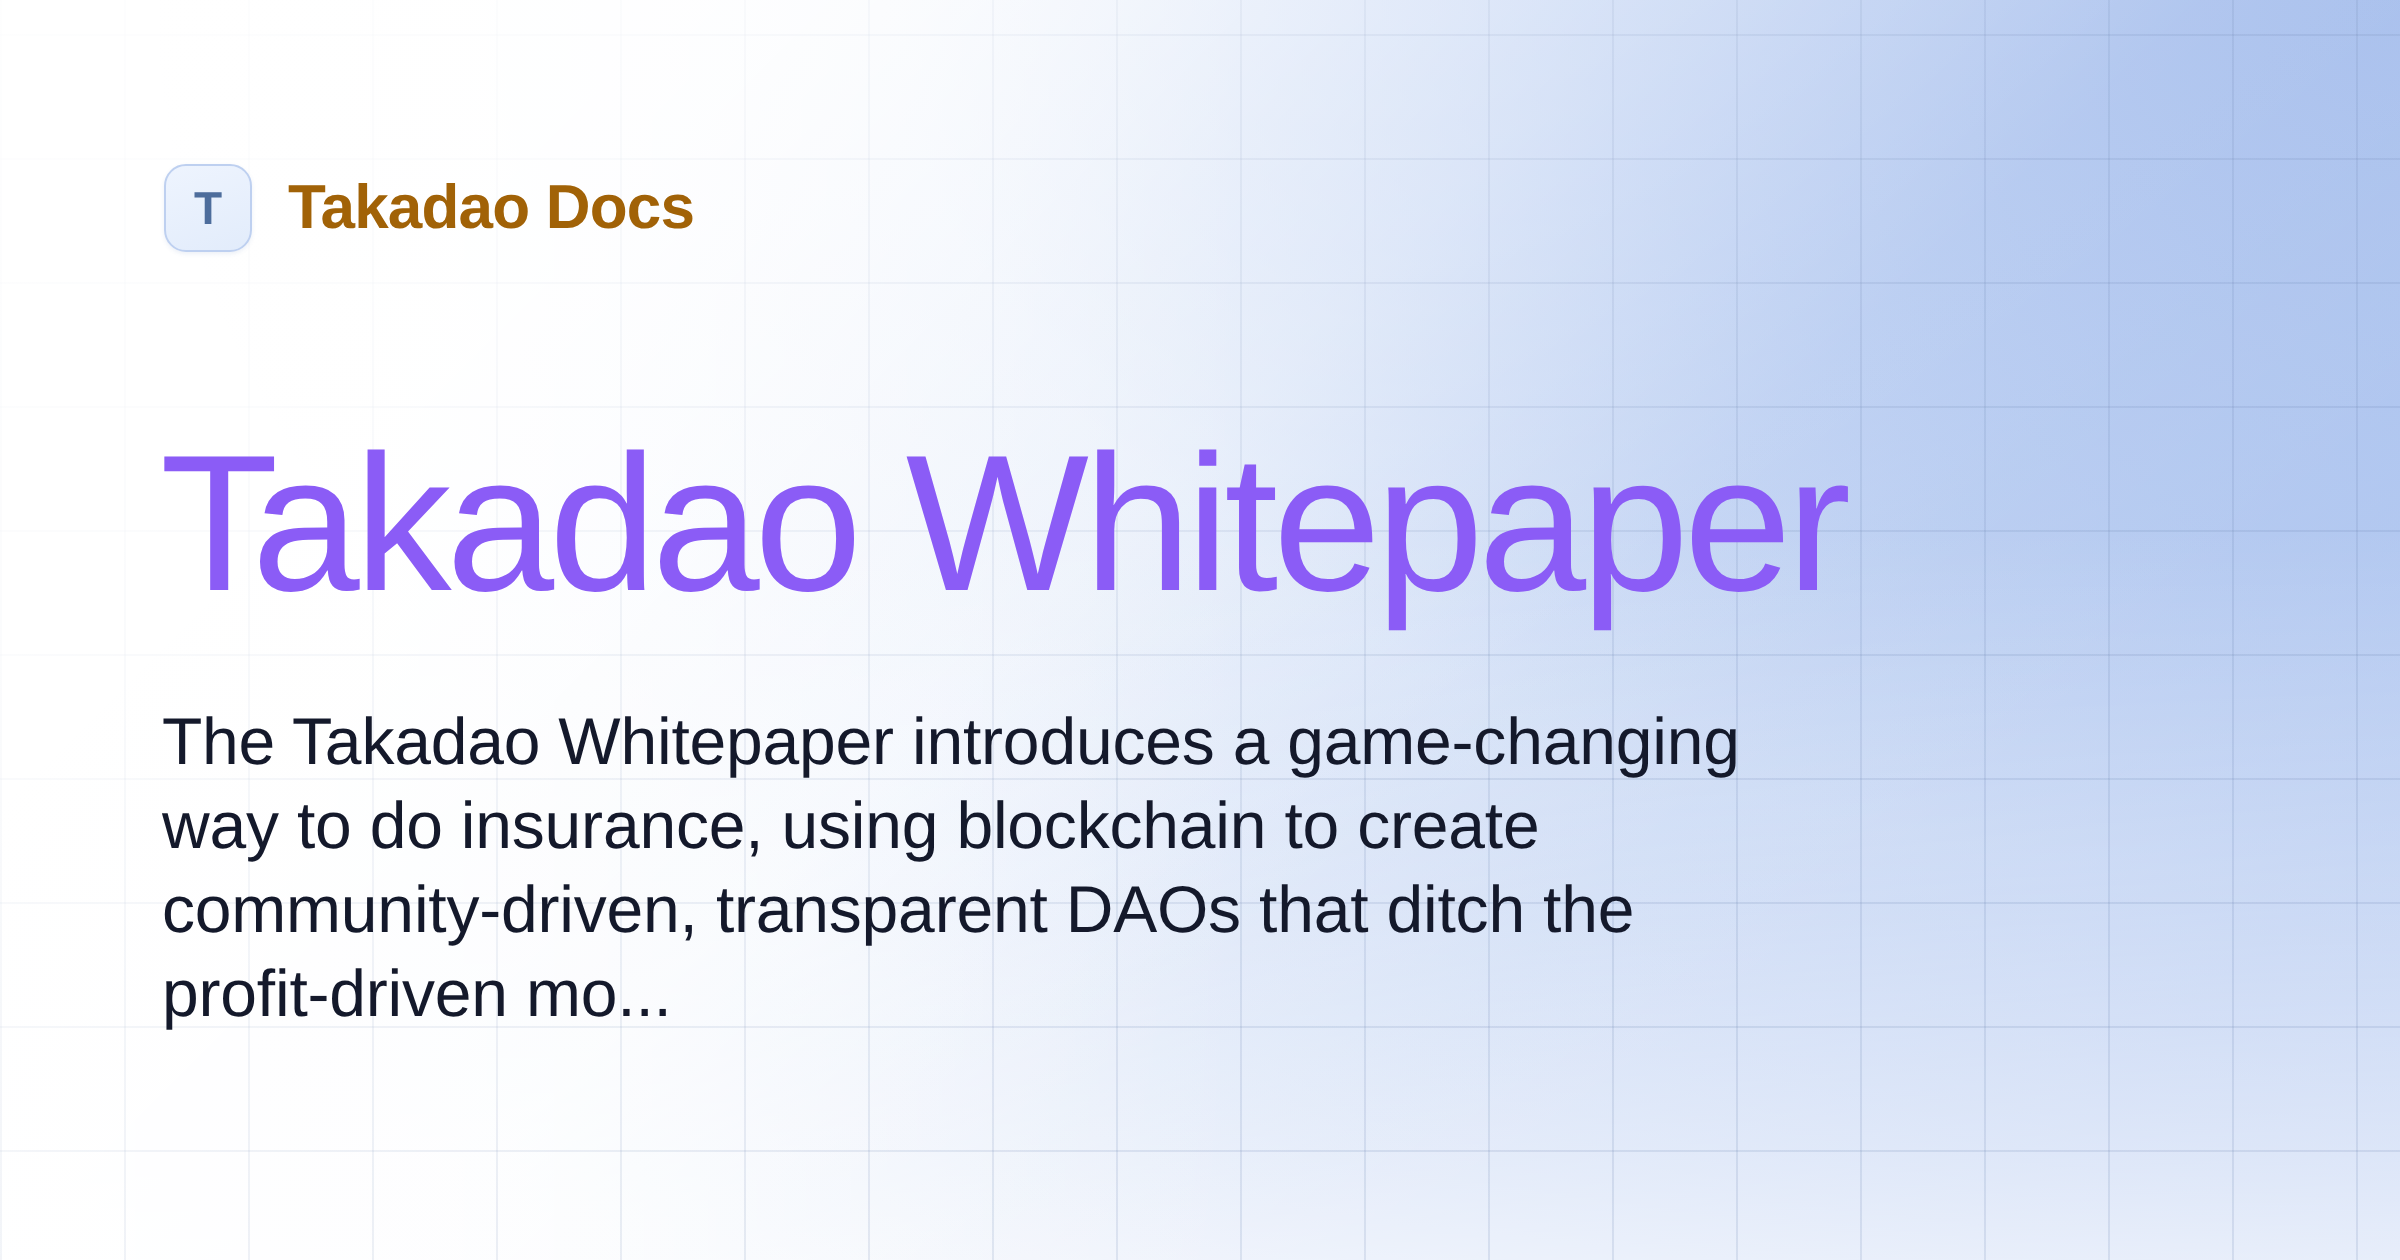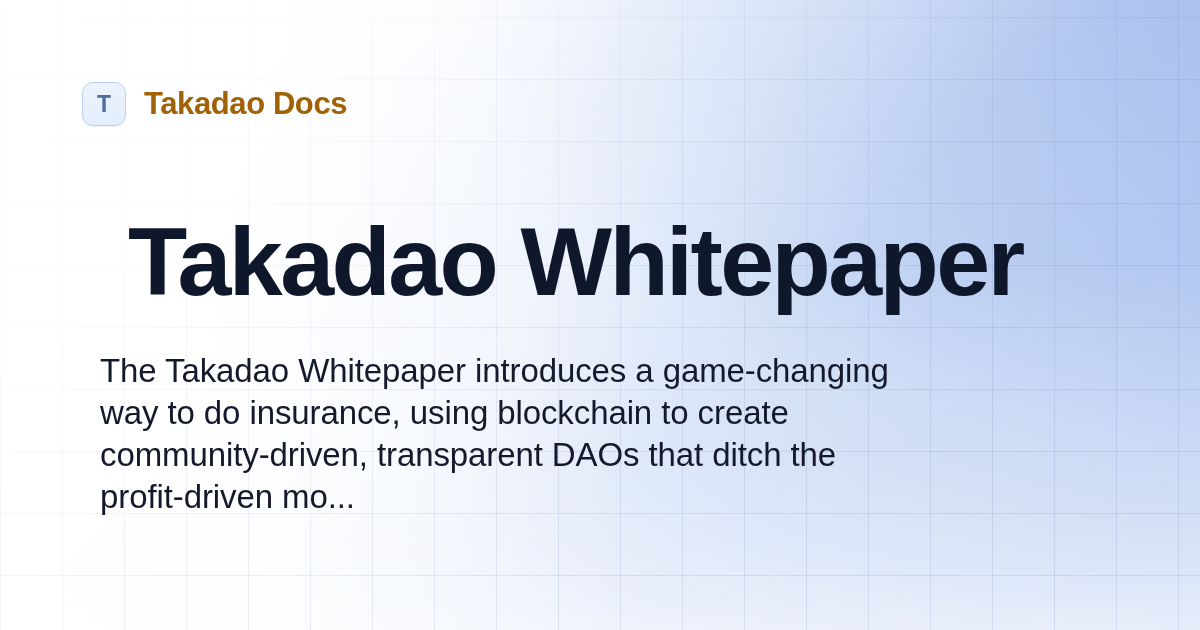--- a/index.html
+++ b/index.html
@@ -161,40 +161,38 @@
     white-space: nowrap;
   }
 
   .headline {
     position: absolute;
     left: 80px;
     top: 212px;
     width: 1060px;
     font-family: "Liberation Sans", sans-serif;
     font-size: 97px;
-    font-weight: bold;
-    color: #0f172a;
+    font-weight: normal;
+    color: #8b5cf6;
     letter-spacing: -2.6px;
     line-height: 1.04;
     white-space: nowrap;
-    margin-left: 48px;
   }
 
   .description {
     position: absolute;
     left: 81px;
     top: 350px;
     width: 790px;
     font-family: "Liberation Sans", sans-serif;
     font-size: 33px;
     font-weight: normal;
     color: #14192b;
     line-height: 42px;
     letter-spacing: -0.1px;
-    margin-left: 19px;
   }
 </style>
 </head>
 <body>
 
 <div id="og-card">
 
   <div class="bg-base"></div>
   <div class="bg-gradient-diagonal"></div>
   <div class="bg-gradient-corner"></div>

